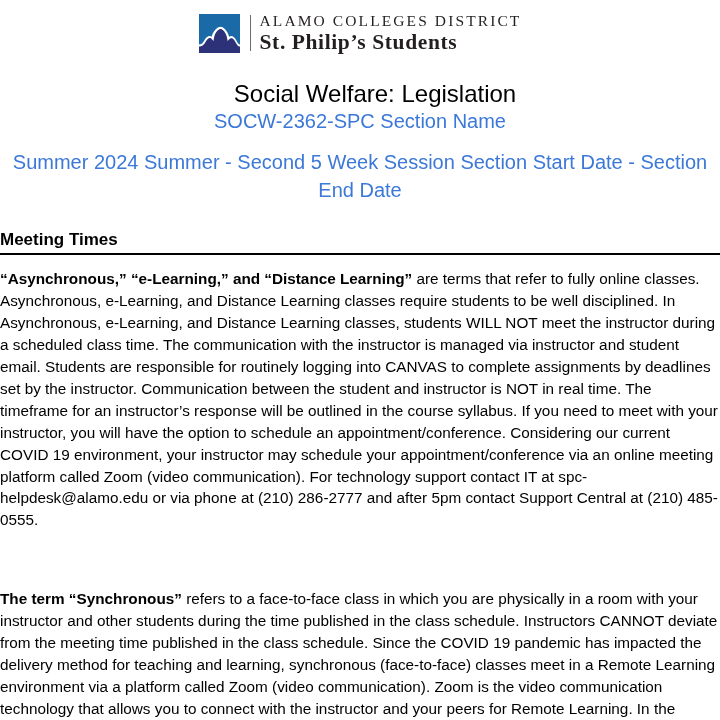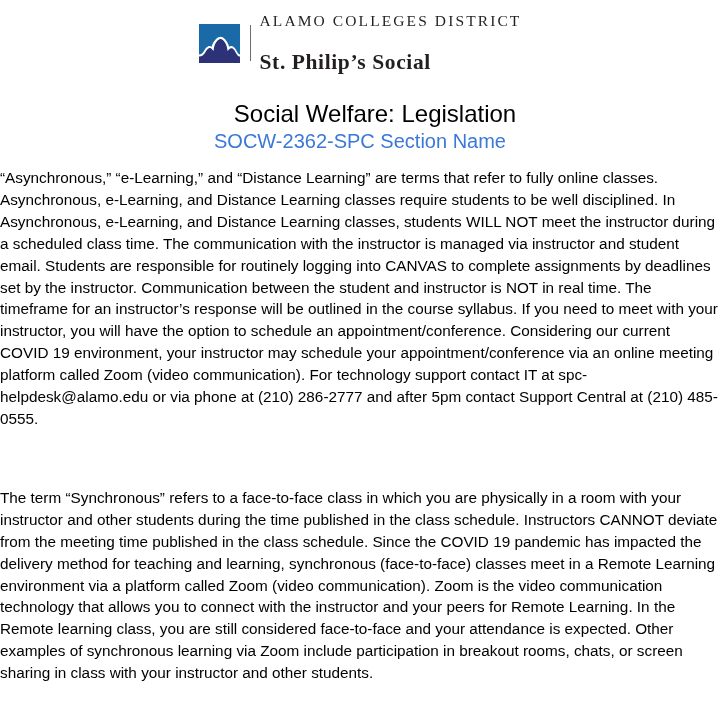--- a/index.html
+++ b/index.html
@@ -44,21 +44,20 @@
     height: 36px;
     background: #6d6e71;
     margin: 0 9px 0 10px;
     flex: 0 0 auto;
   }
   .logo-words {
     display: flex;
     flex-direction: column;
     justify-content: flex-start;
     line-height: 1;
-    gap: 20px;
   }
   .logo-district {
     font-family: "Liberation Serif", serif;
     font-size: 15.5px;
     letter-spacing: 2.1px;
     color: #231f20;
     white-space: nowrap;
     margin-bottom: 3px;
   }
   .logo-college {
@@ -111,49 +110,51 @@
   .body-par {
     font-size: 15.3px;
     line-height: 21.9px;
     color: #000000;
     margin: 13px 0 0 0;
     text-align: left;
   }
   .body-par.spaced {
     margin-top: 57px;
   }
-  .body-par b { font-weight: normal; }
+  .body-par b { font-weight: bold; }
 </style>
 </head>
 <body>
 
 <div class="page">
 
   <div class="masthead">
     <div class="logo-lockup">
 
       <svg class="logo-mark" viewBox="0 0 41 39" aria-hidden="true">
         <rect x="0" y="0" width="41" height="39" fill="#1a6aa8"></rect>
         <path d="M0,39 L0,30.5 C2.2,30.5 3.4,29.4 4.6,27.6 C5.9,25.5 7.0,23.2 9.0,22.4 C10.3,21.9 11.6,22.1 12.6,22.7 C13.4,20.0 14.9,17.2 17.0,15.1 C18.6,13.5 20.2,12.8 21.5,12.8 C22.9,12.8 24.5,13.6 26.1,15.3 C28.0,17.4 29.4,20.1 30.1,22.7 C31.2,22.0 32.6,21.9 33.9,22.5 C35.9,23.4 36.9,25.6 38.1,27.7 C39.1,29.4 39.9,30.5 41,30.5 L41,39 Z" fill="#ffffff"></path>
         <path d="M0,39 L0,32.6 C3.1,32.6 4.7,31.1 6.1,28.8 C7.3,26.8 8.3,24.7 9.8,24.2 C11.0,23.8 12.2,24.4 13.1,25.4 L14.5,27.0 L14.9,24.2 C15.4,21.2 16.8,18.4 18.6,16.6 C19.7,15.5 20.7,15.0 21.5,15.0 C22.4,15.0 23.5,15.6 24.6,16.8 C26.3,18.6 27.6,21.3 28.1,24.2 L28.6,27.0 L30.0,25.4 C30.9,24.4 32.0,23.9 33.2,24.3 C34.7,24.8 35.7,26.9 36.9,28.9 C38.3,31.2 39.4,32.6 41,32.6 L41,39 Z" fill="#2d3178"></path>
       </svg>
 
       <div class="logo-divider"></div>
 
       <div class="logo-words">
         <div class="logo-district">ALAMO COLLEGES DISTRICT</div>
-        <div class="logo-college">St. Philip’s Social</div>
+        <div class="logo-college">St. Philip’s Students</div>
       </div>
 
     </div>
   </div>
 
   <h1 class="course-title">Social Welfare: Legislation</h1>
   <div class="course-code">SOCW-2362-SPC Section Name</div>
+  <div class="course-term">Summer 2024 Summer - Second 5 Week Session Section Start Date - Section End Date</div>
 
+  <h2 class="section-heading">Meeting Times</h2>
 
   <p class="body-par">
     <b>“Asynchronous,” “e-Learning,” and “Distance Learning”</b><span> are terms that refer to fully online classes. Asynchronous, e-Learning, and Distance Learning classes require students to be well disciplined. In Asynchronous, e-Learning, and Distance Learning classes, students WILL NOT meet the instructor during a scheduled class time. The communication with the instructor is managed via instructor and student email. Students are responsible for routinely logging into CANVAS to complete assignments by deadlines set by the instructor. Communication between the student and instructor is NOT in real time. The timeframe for an instructor’s response will be outlined in the course syllabus. If you need to meet with your instructor, you will have the option to schedule an appointment/conference. Considering our current COVID 19 environment, your instructor may schedule your appointment/conference via an online meeting platform called Zoom (video communication). For technology support contact IT at spc-helpdesk@alamo.edu or via phone at (210) 286-2777 and after 5pm contact Support Central at (210) 485-0555.</span>
   </p>
 
   <p class="body-par spaced">
     <b>The term “Synchronous”</b><span> refers to a face-to-face class in which you are physically in a room with your instructor and other students during the time published in the class schedule. Instructors CANNOT deviate from the meeting time published in the class schedule. Since the COVID 19 pandemic has impacted the delivery method for teaching and learning, synchronous (face-to-face) classes meet in a Remote Learning environment via a platform called Zoom (video communication). Zoom is the video communication technology that allows you to connect with the instructor and your peers for Remote Learning. In the Remote learning class, you are still considered face-to-face and your attendance is expected. Other examples of synchronous learning via Zoom include participation in breakout rooms, chats, or screen sharing in class with your instructor and other students.</span>
   </p>
 
 </div>

